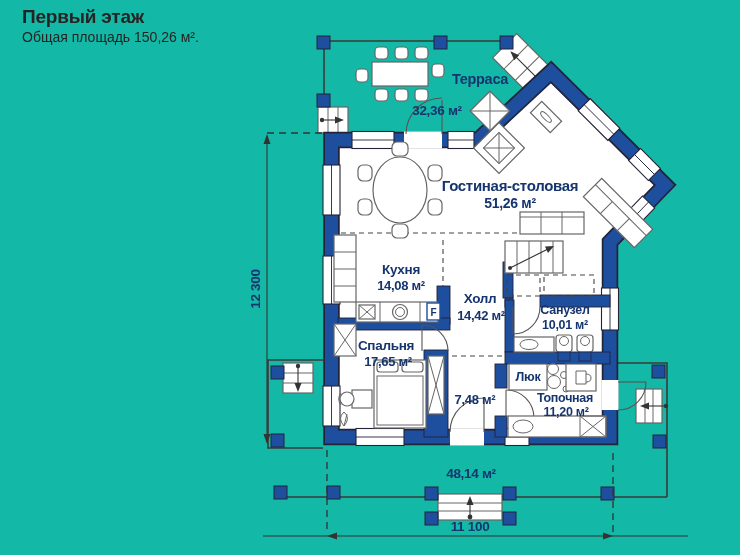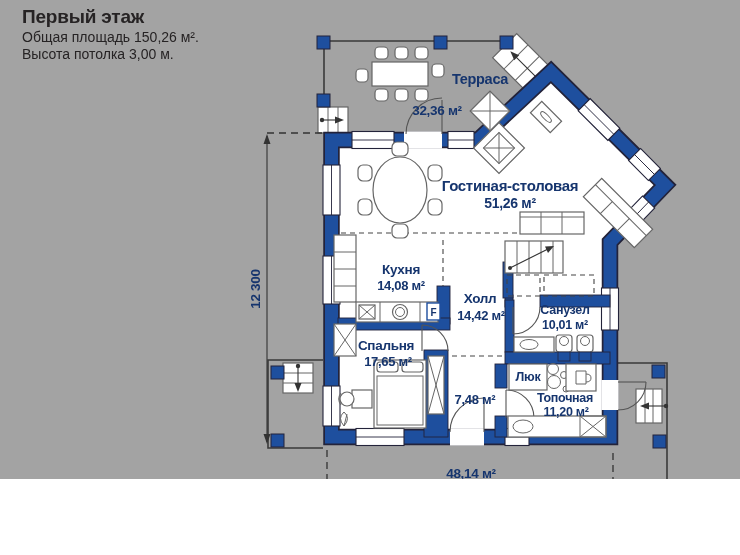--- a/index.html
+++ b/index.html
@@ -1,16 +1,16 @@
 <!DOCTYPE html>
 <html><head>
 <meta charset="utf-8">
 <style>
   html,body{margin:0;padding:0;background:#ffffff;}
-  .page{position:relative;width:740px;height:479px;background:#a3a3a3;overflow:hidden;
+  .page{position:relative;width:740px;height:555px;background:#14b8a6;overflow:hidden;
         font-family:"Liberation Sans",sans-serif;}
   .titleblock{position:absolute;left:22px;top:6px;color:#262324;}
   .titleblock h1{margin:0;font-size:19px;font-weight:700;letter-spacing:-0.2px;color:#262324;}
   .titleblock p{margin:1px 0 0 0;font-size:14px;color:#262324;}
   svg{position:absolute;left:0;top:0;}
   svg text{font-family:"Liberation Sans",sans-serif;fill:#16356e;font-weight:700;letter-spacing:-0.3px;}
   .wall-outer{fill:#ffffff;stroke:#23233a;stroke-width:16.5;stroke-linejoin:miter;}
   .wall-blue{fill:none;stroke:#1e4f9e;stroke-width:13;stroke-linejoin:miter;}
   .iwall{fill:#1e4f9e;stroke:#23233a;stroke-width:0.9;}
   .pillar{fill:#1e4f9e;stroke:#23233a;stroke-width:1;}
@@ -26,21 +26,20 @@
   .door{fill:none;stroke:#555;stroke-width:1.1;}
 </style>
 </head>
 <body>
 
 <div class="page">
 
   <div class="titleblock">
     <h1>Первый этаж</h1>
     <p>Общая площадь 150,26 м².</p>
-    <p>Высота потолка 3,00 м.</p>
   </div>
 
   <svg width="740" height="555" viewBox="0 0 740 555">
 
     <g>
       <line class="thin" x1="275" y1="497" x2="667" y2="497"></line>
 
       <polyline class="thin" points="323,360 268,360 268,448 323,448"></polyline>
 
       <polyline class="thin" points="613,363 667,363 667,497"></polyline>

